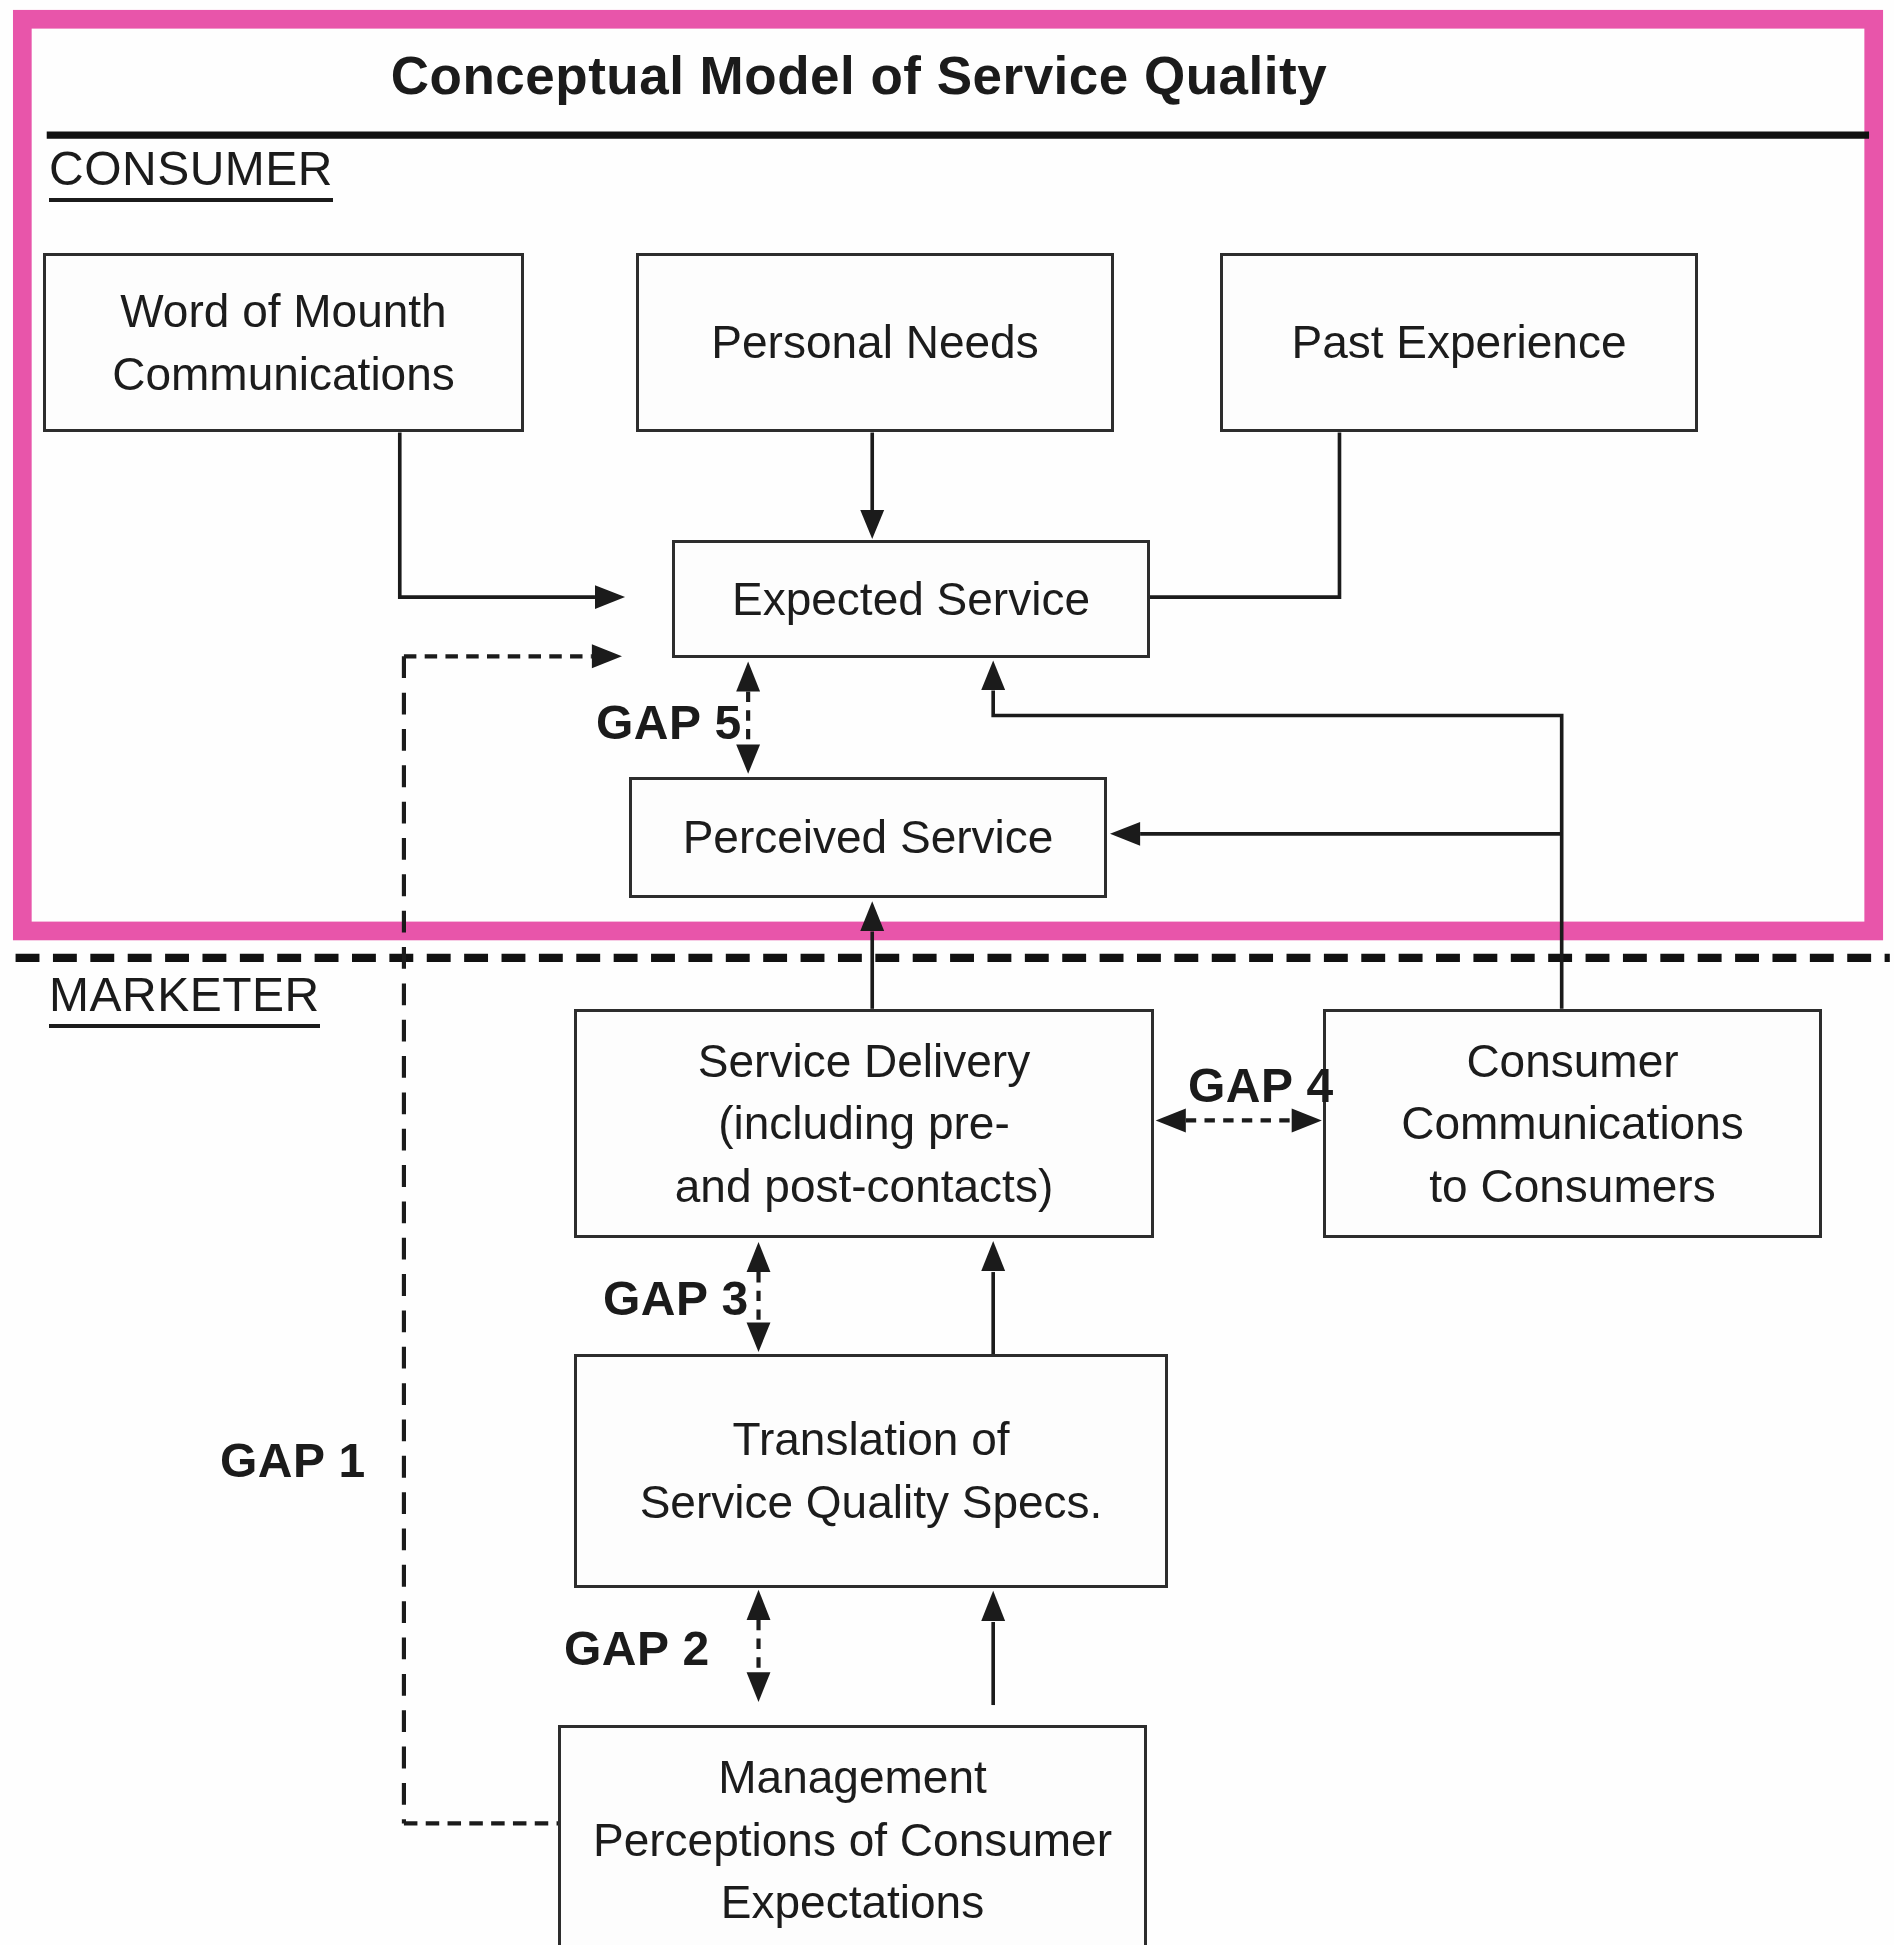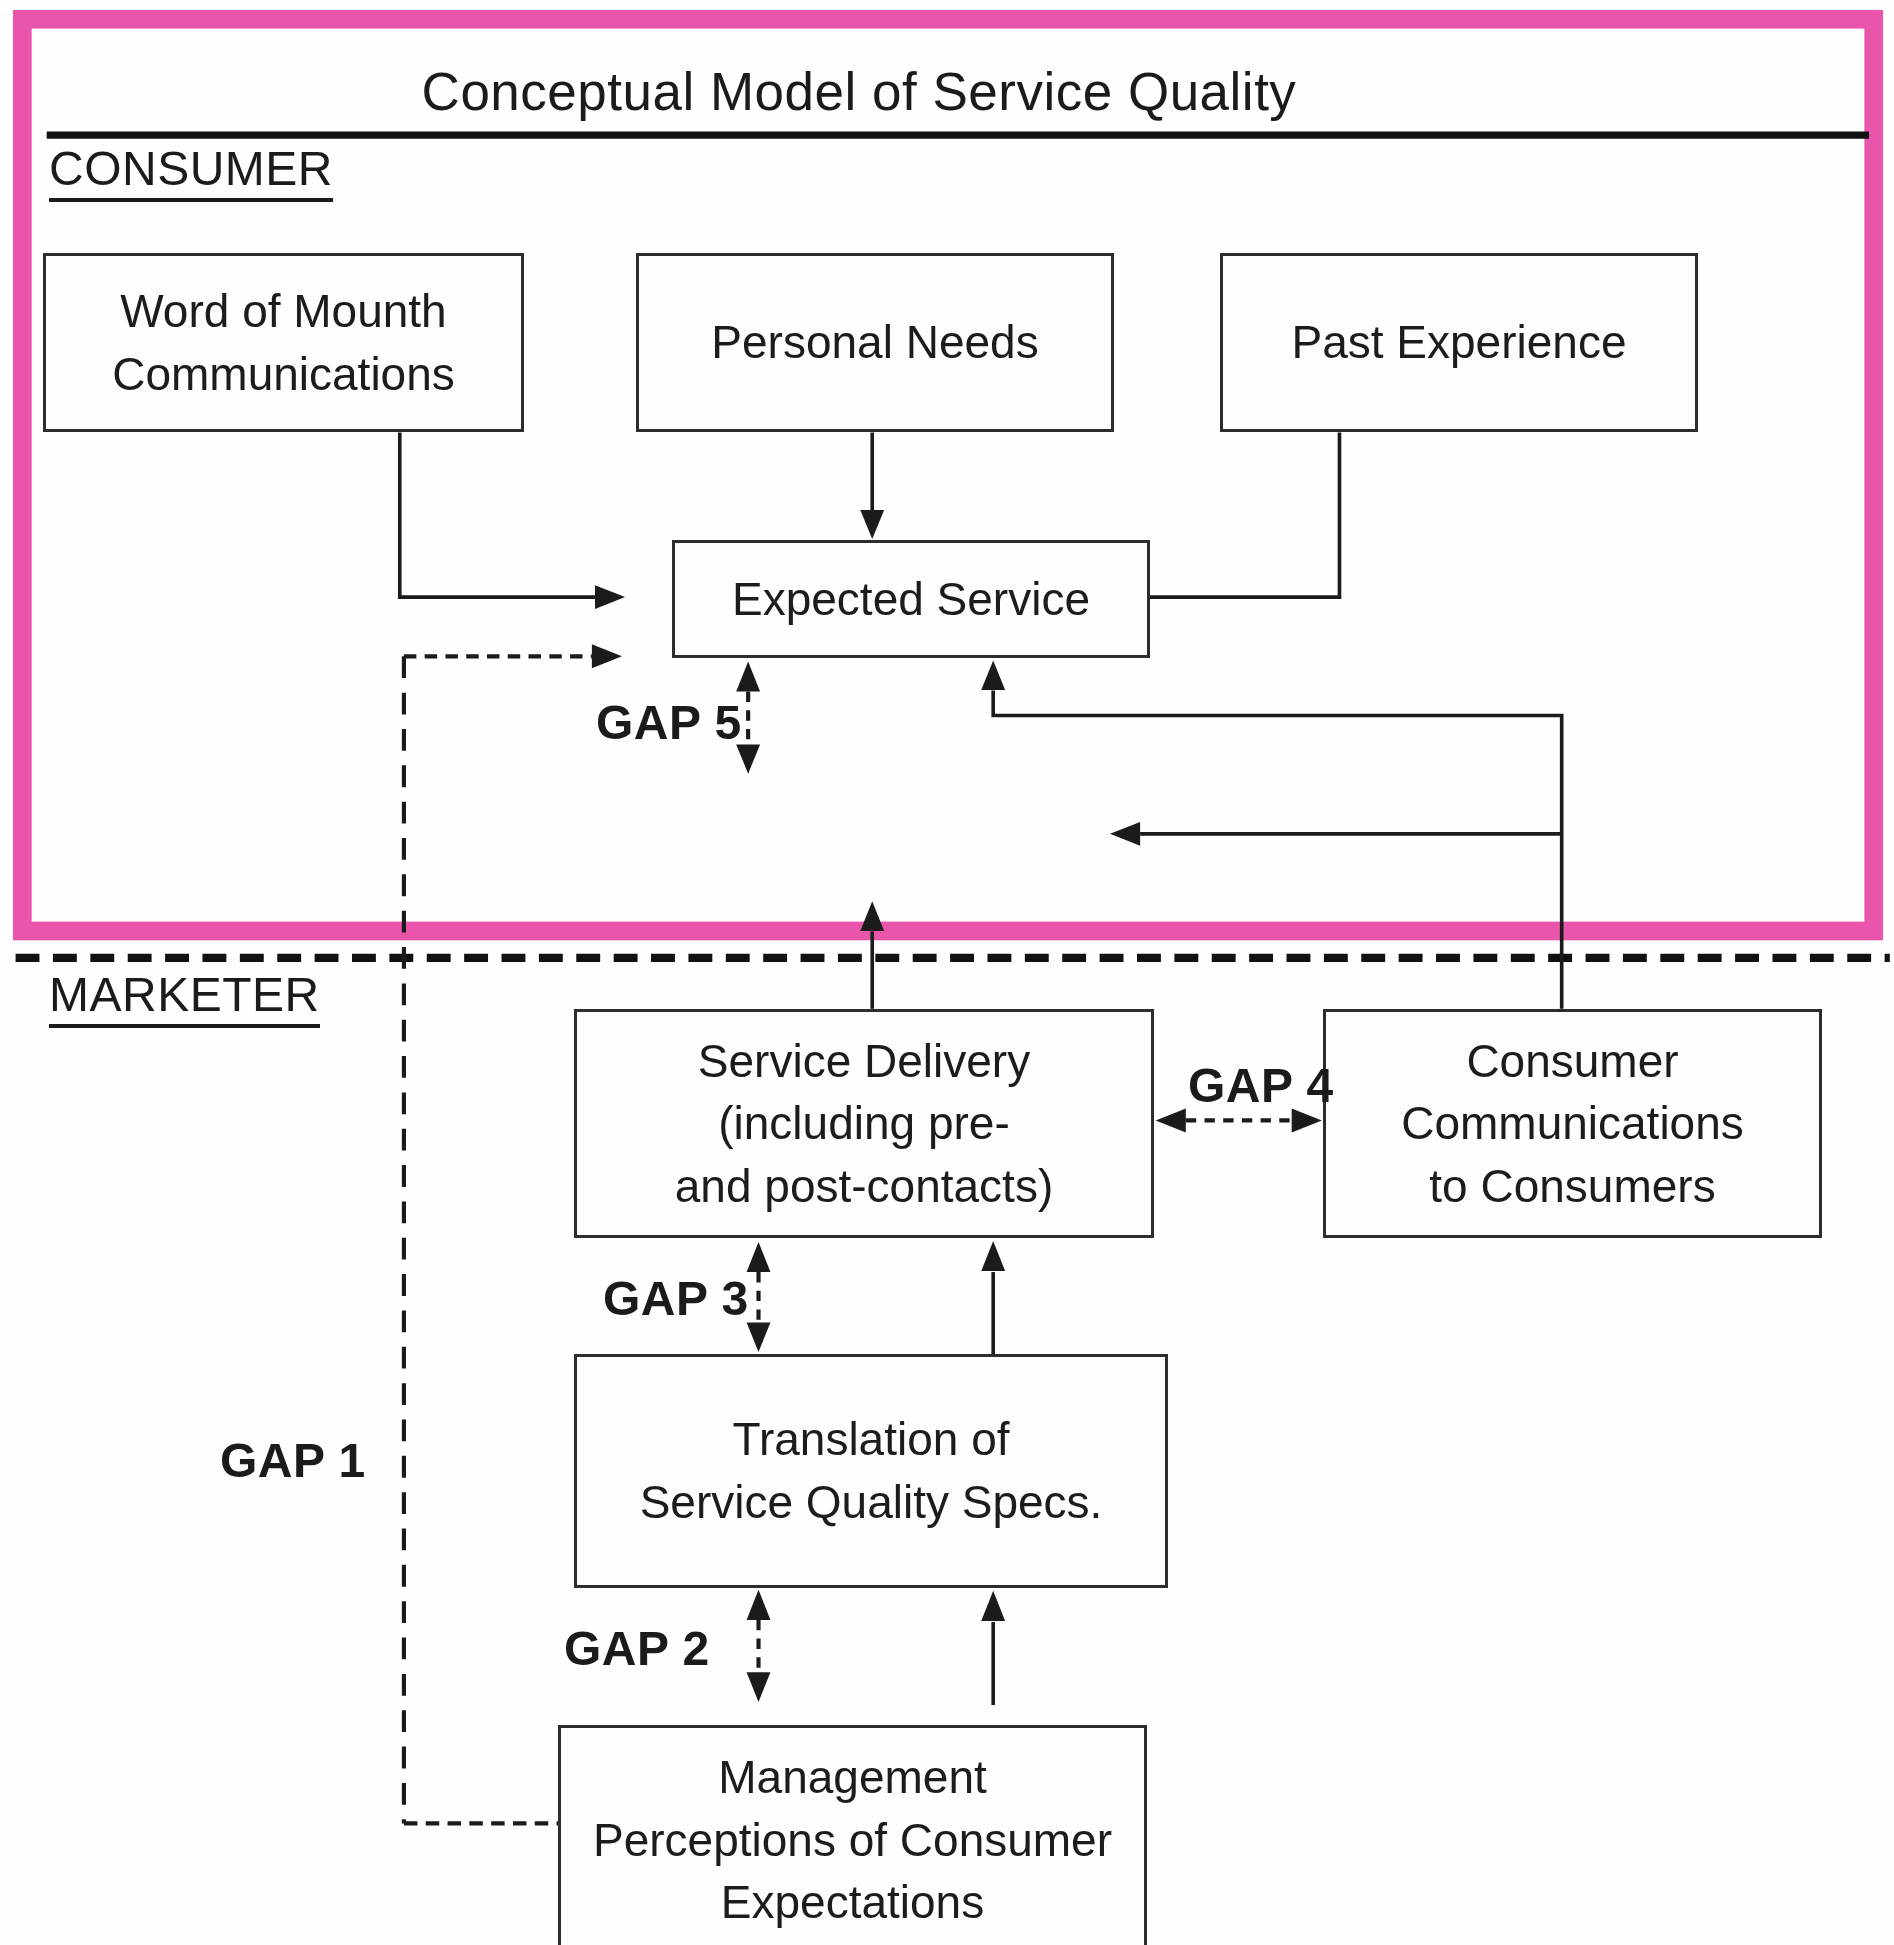--- a/index.html
+++ b/index.html
@@ -13,25 +13,25 @@
     overflow:hidden;
   }
   .wires{
     position:absolute;
     left:0; top:0;
     width:1895px;
     height:1946px;
   }
   .title{
     position:absolute;
-    left:0; top:61px;
+    left:0; top:45px;
     width:1718px;
     text-align:center;
     font-size:53px;
-    font-weight:normal;
+    font-weight:bold;
     letter-spacing:0.5px;
   }
   .seclabel{
     position:absolute;
     font-size:48px;
     font-weight:normal;
     border-bottom:4.7px solid #1b1b1b;
     padding-bottom:2px;
     letter-spacing:0.5px;
   }
@@ -148,20 +148,23 @@
   </div>
   <div class="node b-pn">
     <div>Personal Needs</div>
   </div>
   <div class="node b-pe">
     <div>Past Experience</div>
   </div>
   <div class="node b-exp">
     <div>Expected Service</div>
   </div>
+  <div class="node b-per">
+    <div>Perceived Service</div>
+  </div>
 
   <div class="node b-sd">
     <div>Service Delivery</div>
     <div>(including pre-</div>
     <div>and post-contacts)</div>
   </div>
   <div class="node b-ext">
     <div>Consumer</div>
     <div>Communications</div>
     <div>to Consumers</div>

